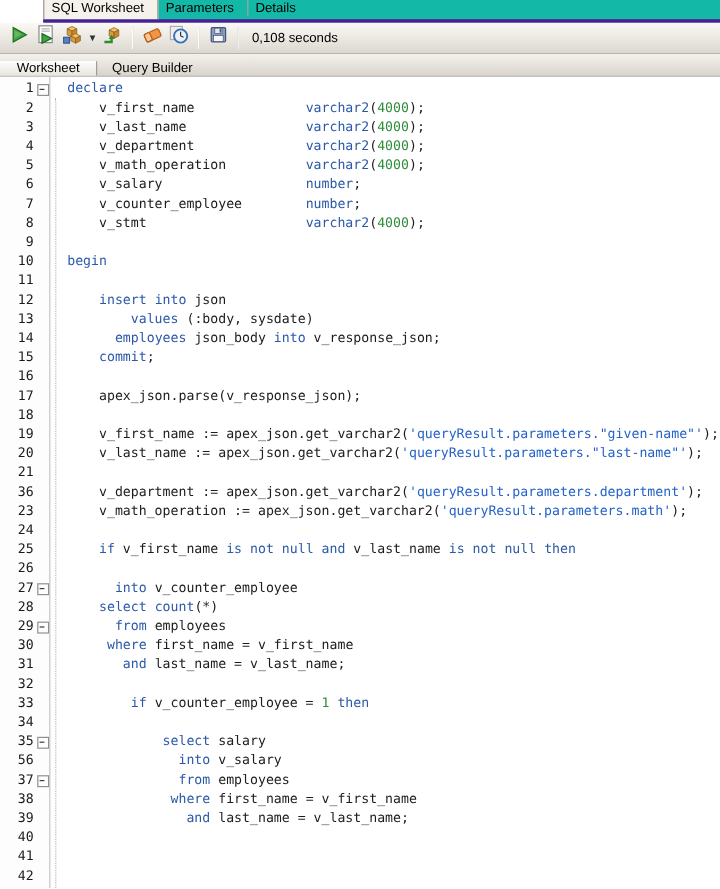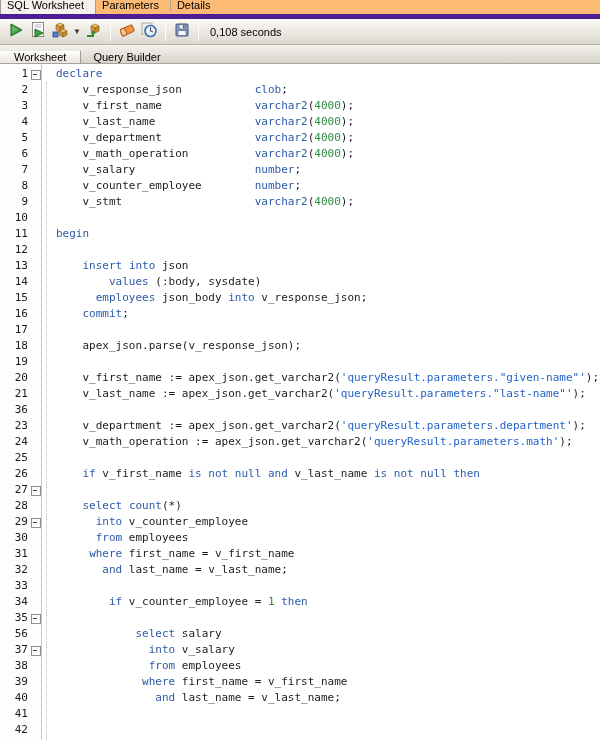--- a/index.html
+++ b/index.html
@@ -1,20 +1,20 @@
 <!DOCTYPE html>
 <html style="--kw: #2c5aa8; --str: #2563c9; --num: #2e8b3a;"><head>
 <meta charset="utf-8">
 <style>
   * { margin:0; padding:0; box-sizing:border-box; }
   html,body { width:600px; height:741px; background:#fff; font-family:"Liberation Sans", sans-serif; }
   .app { width:600px; height:741px; overflow:hidden; background:#fff; }
 
   
-  .doctabs { height:19px; background:#fdba74; border-bottom:5px solid #4c1d95; display:flex; align-items:flex-end; font-size:11px; color:#000; }
+  .doctabs { height:19px; background:#14b8a6; border-bottom:3px solid #4c1d95; display:flex; align-items:flex-end; font-size:11px; color:#000;margin-left:36px; }
   .doctab { padding:3px 11px 3px 6px; height:19px; display:flex; align-items:center; cursor:default; }
   .doctab.active { background:#f5f2ec; border:1px solid #9e9b93; border-bottom:none; box-shadow:inset 0 1px 0 #fff; }
   .tabdiv { width:1px; height:13px; background:#aoa; background:#a8a49c; margin-bottom:3px; }
 
   
   .toolbar { height:26px; background:linear-gradient(#fbf9f5,#dcd8d0); border-bottom:1px solid #b9b5ad; display:flex; align-items:center; padding:0 5px; }
   .tbtn { width:22px; height:22px; display:flex; align-items:center; justify-content:center; border-radius:2px; }
   .tbtn.narrow { width:12px; }
   .tsep { width:1px; height:18px; background:#b3afa7; border-right:1px solid #fdfcfa; margin:0 5px; }
   .timer { font-size:11px; color:#000; margin-left:6px; white-space:nowrap; }
@@ -321,21 +321,20 @@
           <span class="fm"></span>
         </div>
         <div class="gl">
           <span class="ln">42</span>
           <span class="fm"></span>
         </div>
       </div>
     <div class="code">
       <div class="foldline"></div>
     <div class="cl"><span class="tk-k">declare</span></div>
-        <div class="cl"><span class="tk-p">    v_response_json           </span><span class="tk-k">clob</span><span class="tk-p">;</span></div>
         <div class="cl"><span class="tk-p">    v_first_name              </span><span class="tk-k">varchar2</span><span class="tk-p">(</span><span class="tk-n">4000</span><span class="tk-p">);</span></div>
         <div class="cl"><span class="tk-p">    v_last_name               </span><span class="tk-k">varchar2</span><span class="tk-p">(</span><span class="tk-n">4000</span><span class="tk-p">);</span></div>
         <div class="cl"><span class="tk-p">    v_department              </span><span class="tk-k">varchar2</span><span class="tk-p">(</span><span class="tk-n">4000</span><span class="tk-p">);</span></div>
         <div class="cl"><span class="tk-p">    v_math_operation          </span><span class="tk-k">varchar2</span><span class="tk-p">(</span><span class="tk-n">4000</span><span class="tk-p">);</span></div>
         <div class="cl"><span class="tk-p">    v_salary                  </span><span class="tk-k">number</span><span class="tk-p">;</span></div>
         <div class="cl"><span class="tk-p">    v_counter_employee        </span><span class="tk-k">number</span><span class="tk-p">;</span></div>
         <div class="cl"><span class="tk-p">    v_stmt                    </span><span class="tk-k">varchar2</span><span class="tk-p">(</span><span class="tk-n">4000</span><span class="tk-p">);</span></div>
         <div class="cl"></div>
         <div class="cl"><span class="tk-k">begin</span></div>
         <div class="cl"></div>
@@ -347,22 +346,22 @@
         <div class="cl"><span class="tk-p">    apex_json.parse(v_response_json);</span></div>
         <div class="cl"></div>
         <div class="cl"><span class="tk-p">    v_first_name := apex_json.get_varchar2(</span><span class="tk-s">'queryResult.parameters."given-name"'</span><span class="tk-p">);</span></div>
         <div class="cl"><span class="tk-p">    v_last_name := apex_json.get_varchar2(</span><span class="tk-s">'queryResult.parameters."last-name"'</span><span class="tk-p">);</span></div>
         <div class="cl"></div>
         <div class="cl"><span class="tk-p">    v_department := apex_json.get_varchar2(</span><span class="tk-s">'queryResult.parameters.department'</span><span class="tk-p">);</span></div>
         <div class="cl"><span class="tk-p">    v_math_operation := apex_json.get_varchar2(</span><span class="tk-s">'queryResult.parameters.math'</span><span class="tk-p">);</span></div>
         <div class="cl"></div>
         <div class="cl"><span class="tk-p">    </span><span class="tk-k">if</span><span class="tk-p"> v_first_name </span><span class="tk-k">is</span><span class="tk-p"> </span><span class="tk-k">not</span><span class="tk-p"> </span><span class="tk-k">null</span><span class="tk-p"> </span><span class="tk-k">and</span><span class="tk-p"> v_last_name </span><span class="tk-k">is</span><span class="tk-p"> </span><span class="tk-k">not</span><span class="tk-p"> </span><span class="tk-k">null</span><span class="tk-p"> </span><span class="tk-k">then</span></div>
         <div class="cl"></div>
+        <div class="cl"><span class="tk-p">      </span><span class="tk-k">into</span><span class="tk-p"> v_counter_employee</span></div>
         <div class="cl"><span class="tk-p">    </span><span class="tk-k">select</span><span class="tk-p"> </span><span class="tk-k">count</span><span class="tk-p">(*)</span></div>
-        <div class="cl"><span class="tk-p">      </span><span class="tk-k">into</span><span class="tk-p"> v_counter_employee</span></div>
         <div class="cl"><span class="tk-p">      </span><span class="tk-k">from</span><span class="tk-p"> employees</span></div>
         <div class="cl"><span class="tk-p">     </span><span class="tk-k">where</span><span class="tk-p"> first_name = v_first_name</span></div>
         <div class="cl"><span class="tk-p">       </span><span class="tk-k">and</span><span class="tk-p"> last_name = v_last_name;</span></div>
         <div class="cl"></div>
         <div class="cl"><span class="tk-p">        </span><span class="tk-k">if</span><span class="tk-p"> v_counter_employee = </span><span class="tk-n">1</span><span class="tk-p"> </span><span class="tk-k">then</span></div>
         <div class="cl"></div>
         <div class="cl"><span class="tk-p">            </span><span class="tk-k">select</span><span class="tk-p"> salary</span></div>
         <div class="cl"><span class="tk-p">              </span><span class="tk-k">into</span><span class="tk-p"> v_salary</span></div>
         <div class="cl"><span class="tk-p">              </span><span class="tk-k">from</span><span class="tk-p"> employees</span></div>
         <div class="cl"><span class="tk-p">             </span><span class="tk-k">where</span><span class="tk-p"> first_name = v_first_name</span></div>

